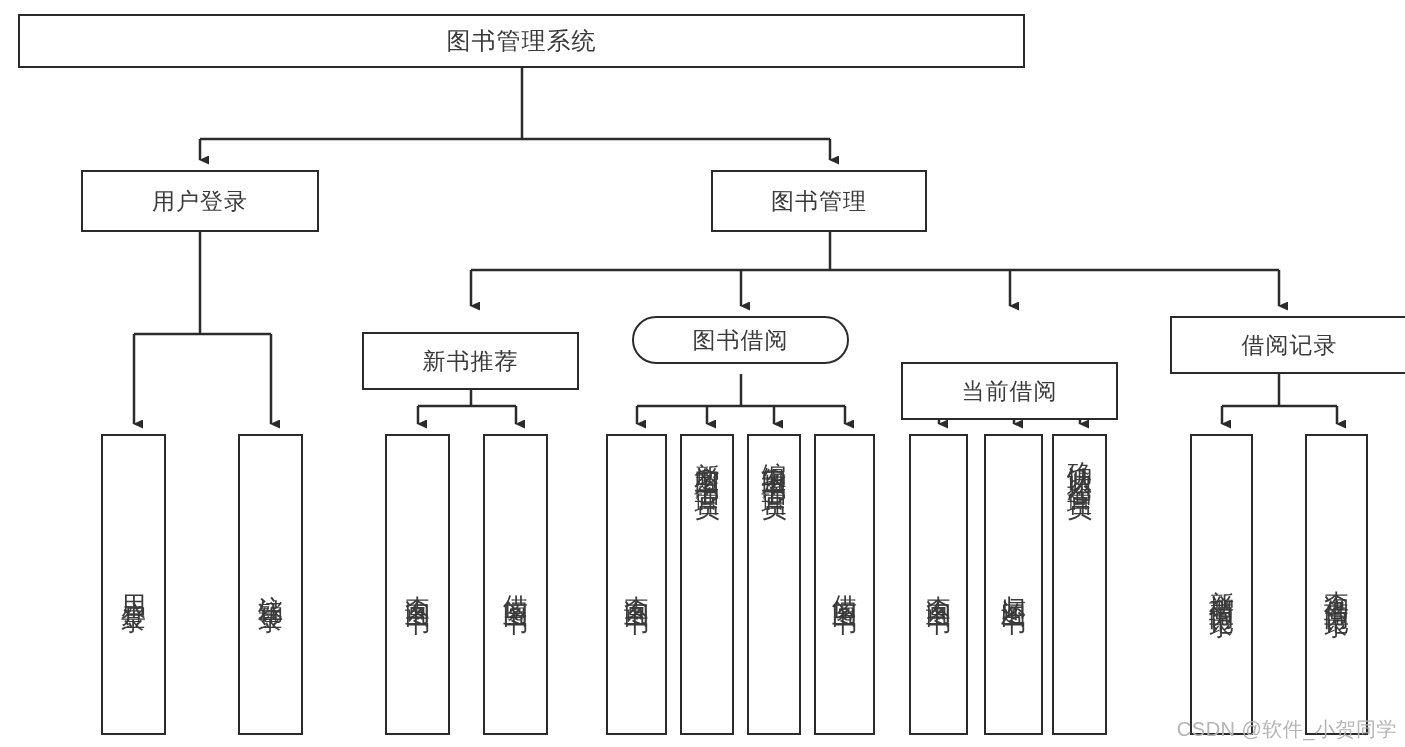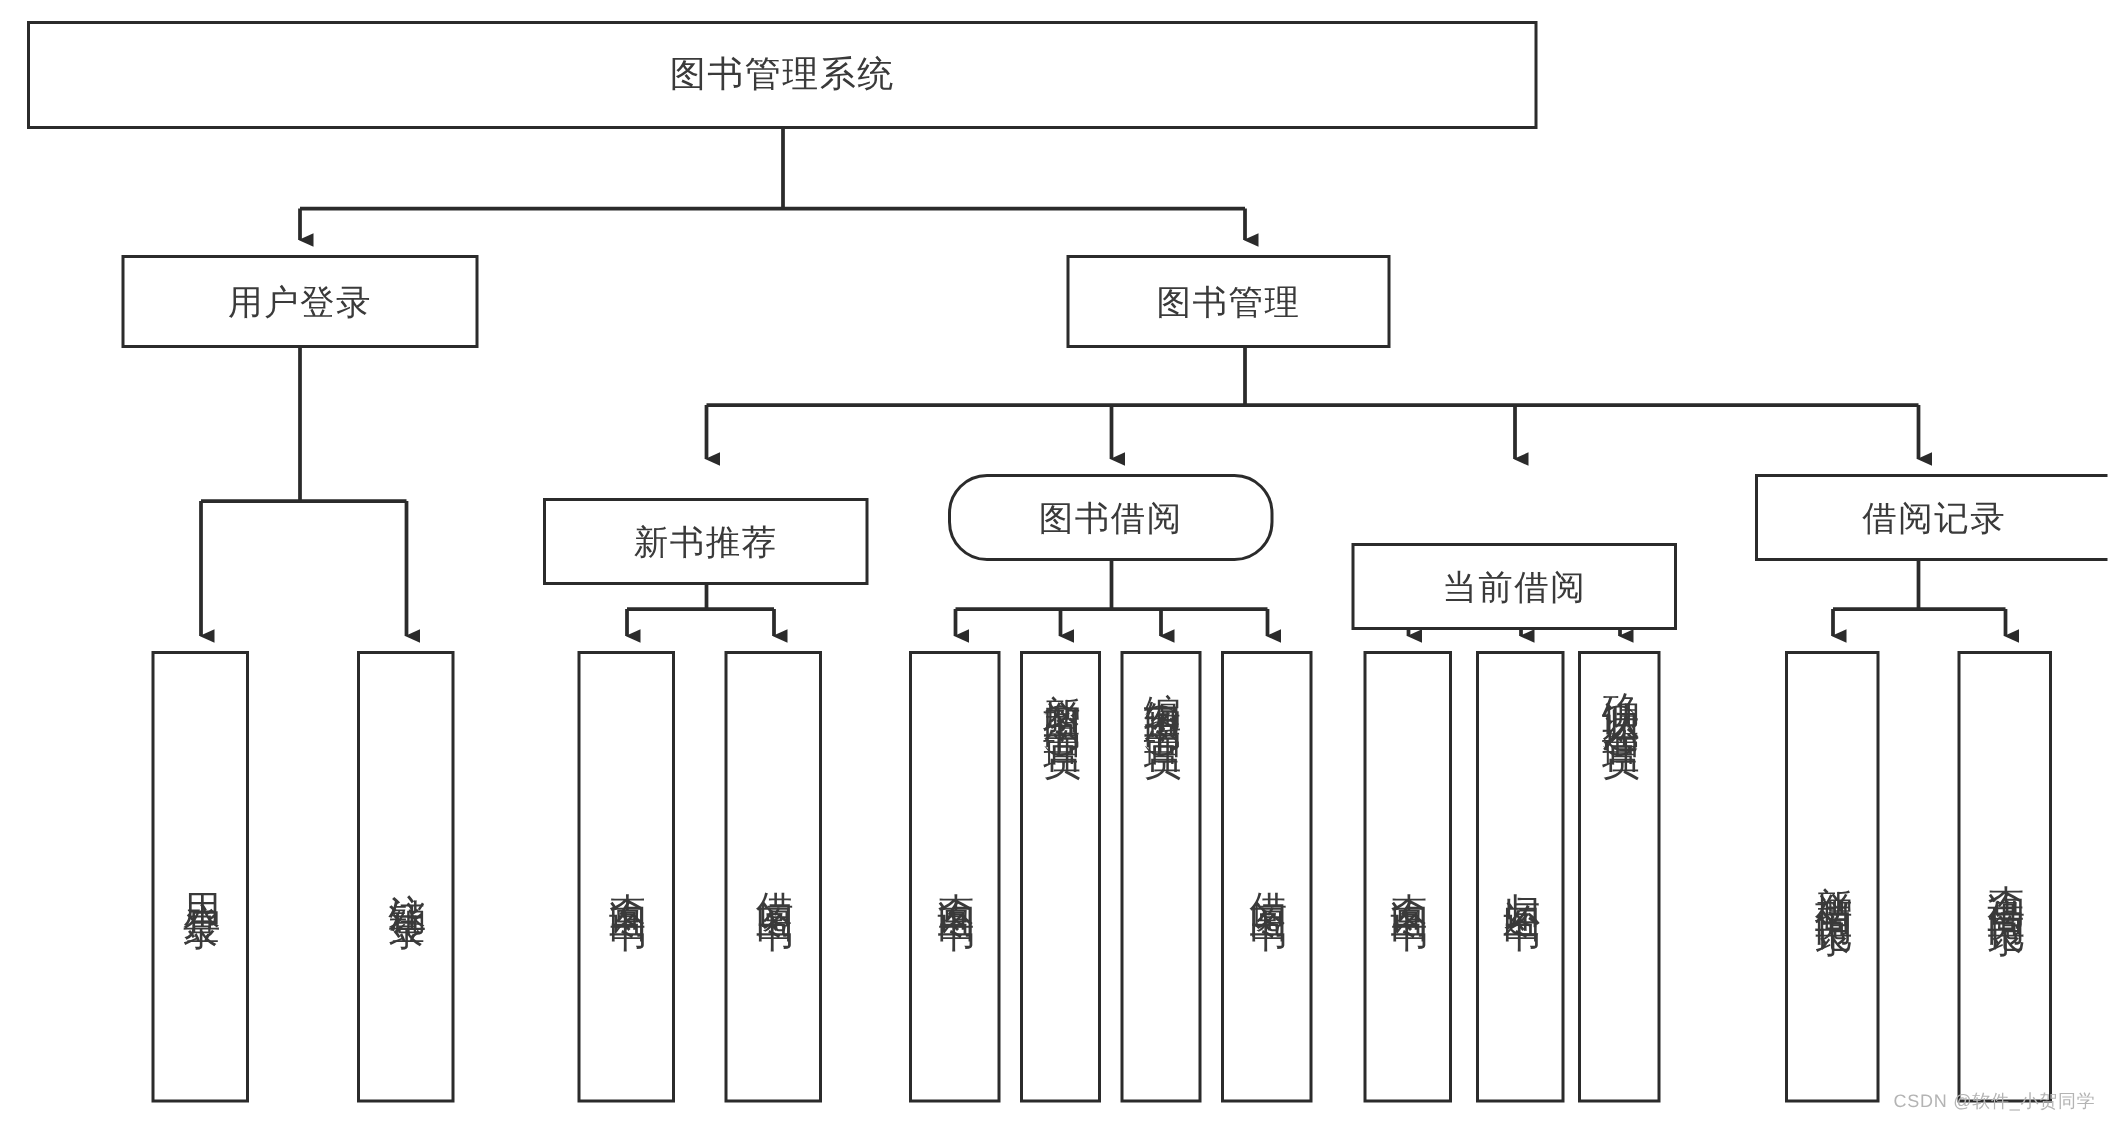--- a/index.html
+++ b/index.html
@@ -60,21 +60,21 @@
     font-size: 25px;
     letter-spacing: 5px;
     line-height: 1;
     white-space: nowrap;
     text-align: left;
   }
   .watermark {
     position: absolute;
     right: 8px;
     bottom: 4px;
-    font-size: 12px;
+    font-size: 20px;
     color: #b4b4b4;
     letter-spacing: 0.5px;
     white-space: nowrap;
   }
 </style>
 </head>
 <body>
 
 <div id="diagram-root">
 
@@ -115,33 +115,33 @@
         <path d="M1014,406 L1014,424" marker-end="url(#arrowhead)"></path>
         <path d="M1080,406 L1080,424" marker-end="url(#arrowhead)"></path>
         <path d="M1279,374 L1279,406"></path>
         <path d="M1222,406 L1337,406"></path>
         <path d="M1222,406 L1222,424" marker-end="url(#arrowhead)"></path>
         <path d="M1337,406 L1337,424" marker-end="url(#arrowhead)"></path>
       </g>
   </svg>
 
   <div id="nodes">
-      <div class="node-box root" style="left: 18px; top: 14px; width: 1007px; height: 72px;">
+      <div class="node-box root" style="left: 18px; top: 14px; width: 1007px; height: 54px;">
         <div class="node-label">图书管理系统</div>
       </div>
       <div class="node-box" style="left: 81px; top: 170px; width: 238px; height: 62px;">
         <div class="node-label">用户登录</div>
       </div>
       <div class="node-box" style="left: 711px; top: 170px; width: 216px; height: 62px;">
         <div class="node-label">图书管理</div>
       </div>
       <div class="node-box" style="left: 362px; top: 316px; width: 217px; height: 58px; margin-top: 16px;">
         <div class="node-label">新书推荐</div>
       </div>
-      <div class="node-box" style="left: 632px; top: 316px; width: 217px; height: 58px; border-radius: 26px;">
+      <div class="node-box" style="left: 632px; top: 316px; width: 217px; height: 48px; border-radius: 26px;">
         <div class="node-label">图书借阅</div>
       </div>
       <div class="node-box" style="left: 901px; top: 316px; width: 217px; height: 58px; margin-top: 46px;">
         <div class="node-label">当前借阅</div>
       </div>
       <div class="node-box" style="left: 1170px; top: 316px; width: 239px; height: 58px;">
         <div class="node-label">借阅记录</div>
       </div>
       <div class="node-box leaf centered" style="left: 101px; top: 434px; width: 65px; height: 301px;">
         <div class="node-label vertical">用户登录</div>

